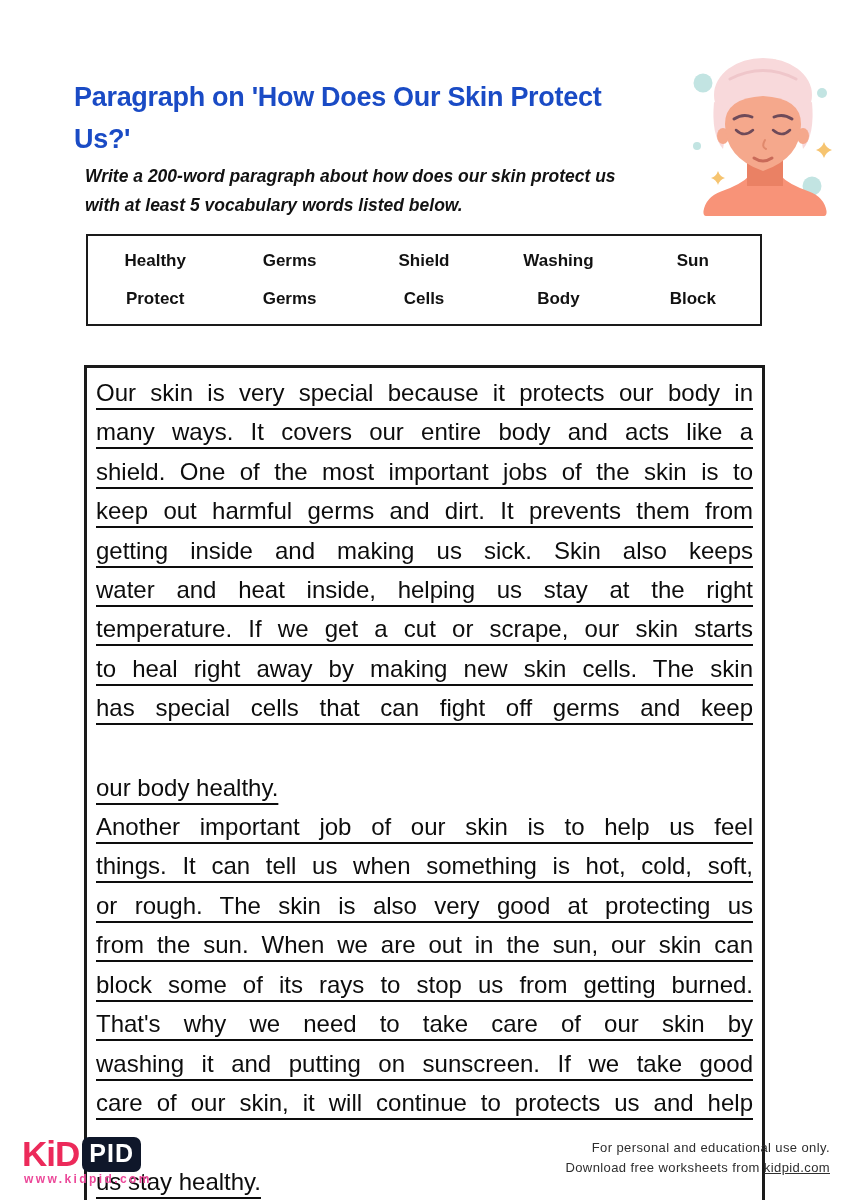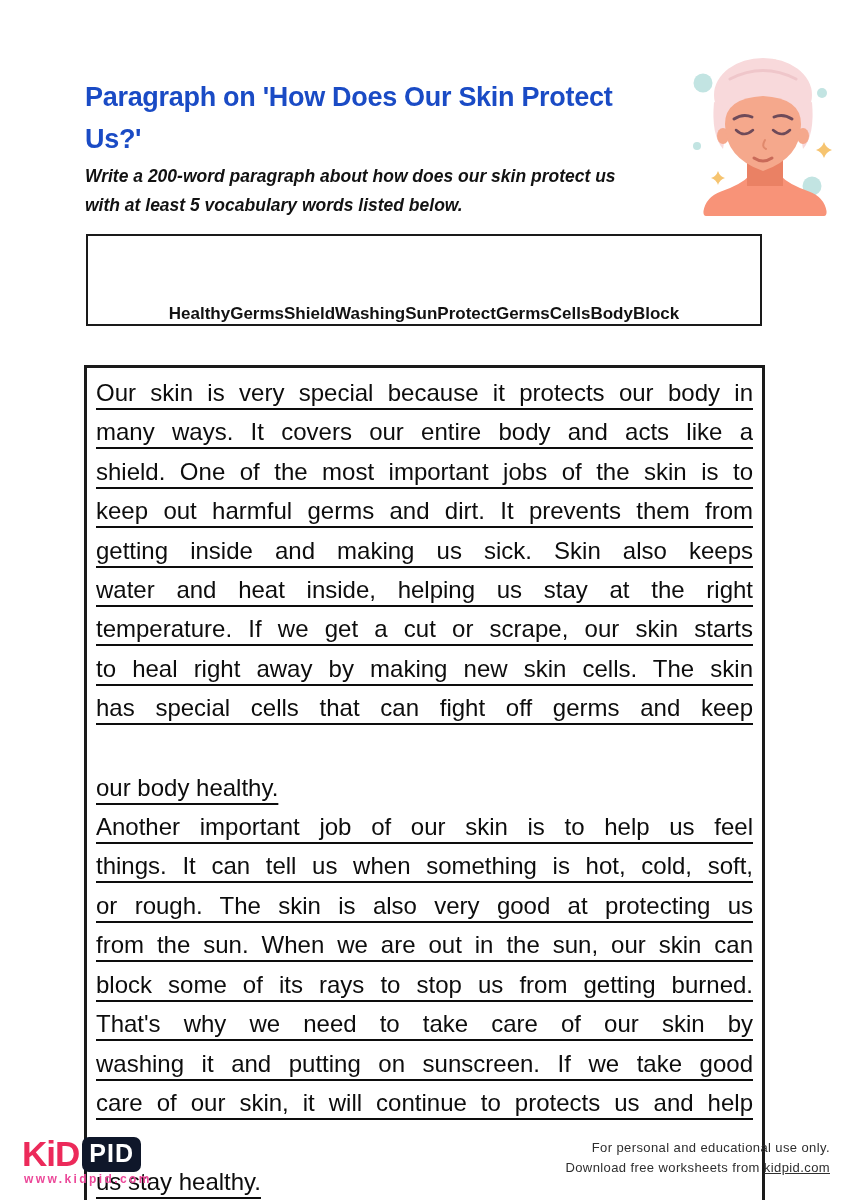--- a/index.html
+++ b/index.html
@@ -4,36 +4,36 @@
 <style>
   * { margin:0; padding:0; box-sizing:border-box; }
   html,body { background:#ffffff; }
   .page {
     position:relative; width:848px; height:1200px; background:#ffffff;
     font-family:"Liberation Sans", sans-serif; overflow:hidden; margin:0 auto;
   }
 
   
   .title {
-    position:absolute; left:85px; top:76px; width:620px;
+    position:absolute; left:74px; top:76px; width:620px;
     font-size:27px; font-weight:bold; line-height:42px;
     color:#1A4BC5; letter-spacing:-0.3px;
   }
   .instructions {
     position:absolute; left:85px; top:162px; width:640px;
     font-size:17.5px; font-weight:bold; line-height:28.5px; color:#121212;font-style:italic;
   }
 
   
   .illustration { position:absolute; left:678px; top:50px; width:170px; height:170px; }
 
   
   .vocab-box {
     position:absolute; left:86px; top:234px; width:676px; height:92px;
-    border:2px solid #1a1a1a; display:flex; flex-direction:row; justify-content:center;align-items:flex-end;
+    border:2px solid #1a1a1a; display:flex; flex-direction:column; justify-content:center;
   }
   .vocab-row { display:flex; flex:0 0 38px; align-items:center; }
   .vocab-cell {
     flex:1; text-align:center; font-size:17px; font-weight:bold; color:#121212;
   }
 
   
   .main-box {
     position:absolute; left:84px; top:365px; width:681px; height:982px;
     border:3px solid #1a1a1a; padding:5px 9px 0 9px;

